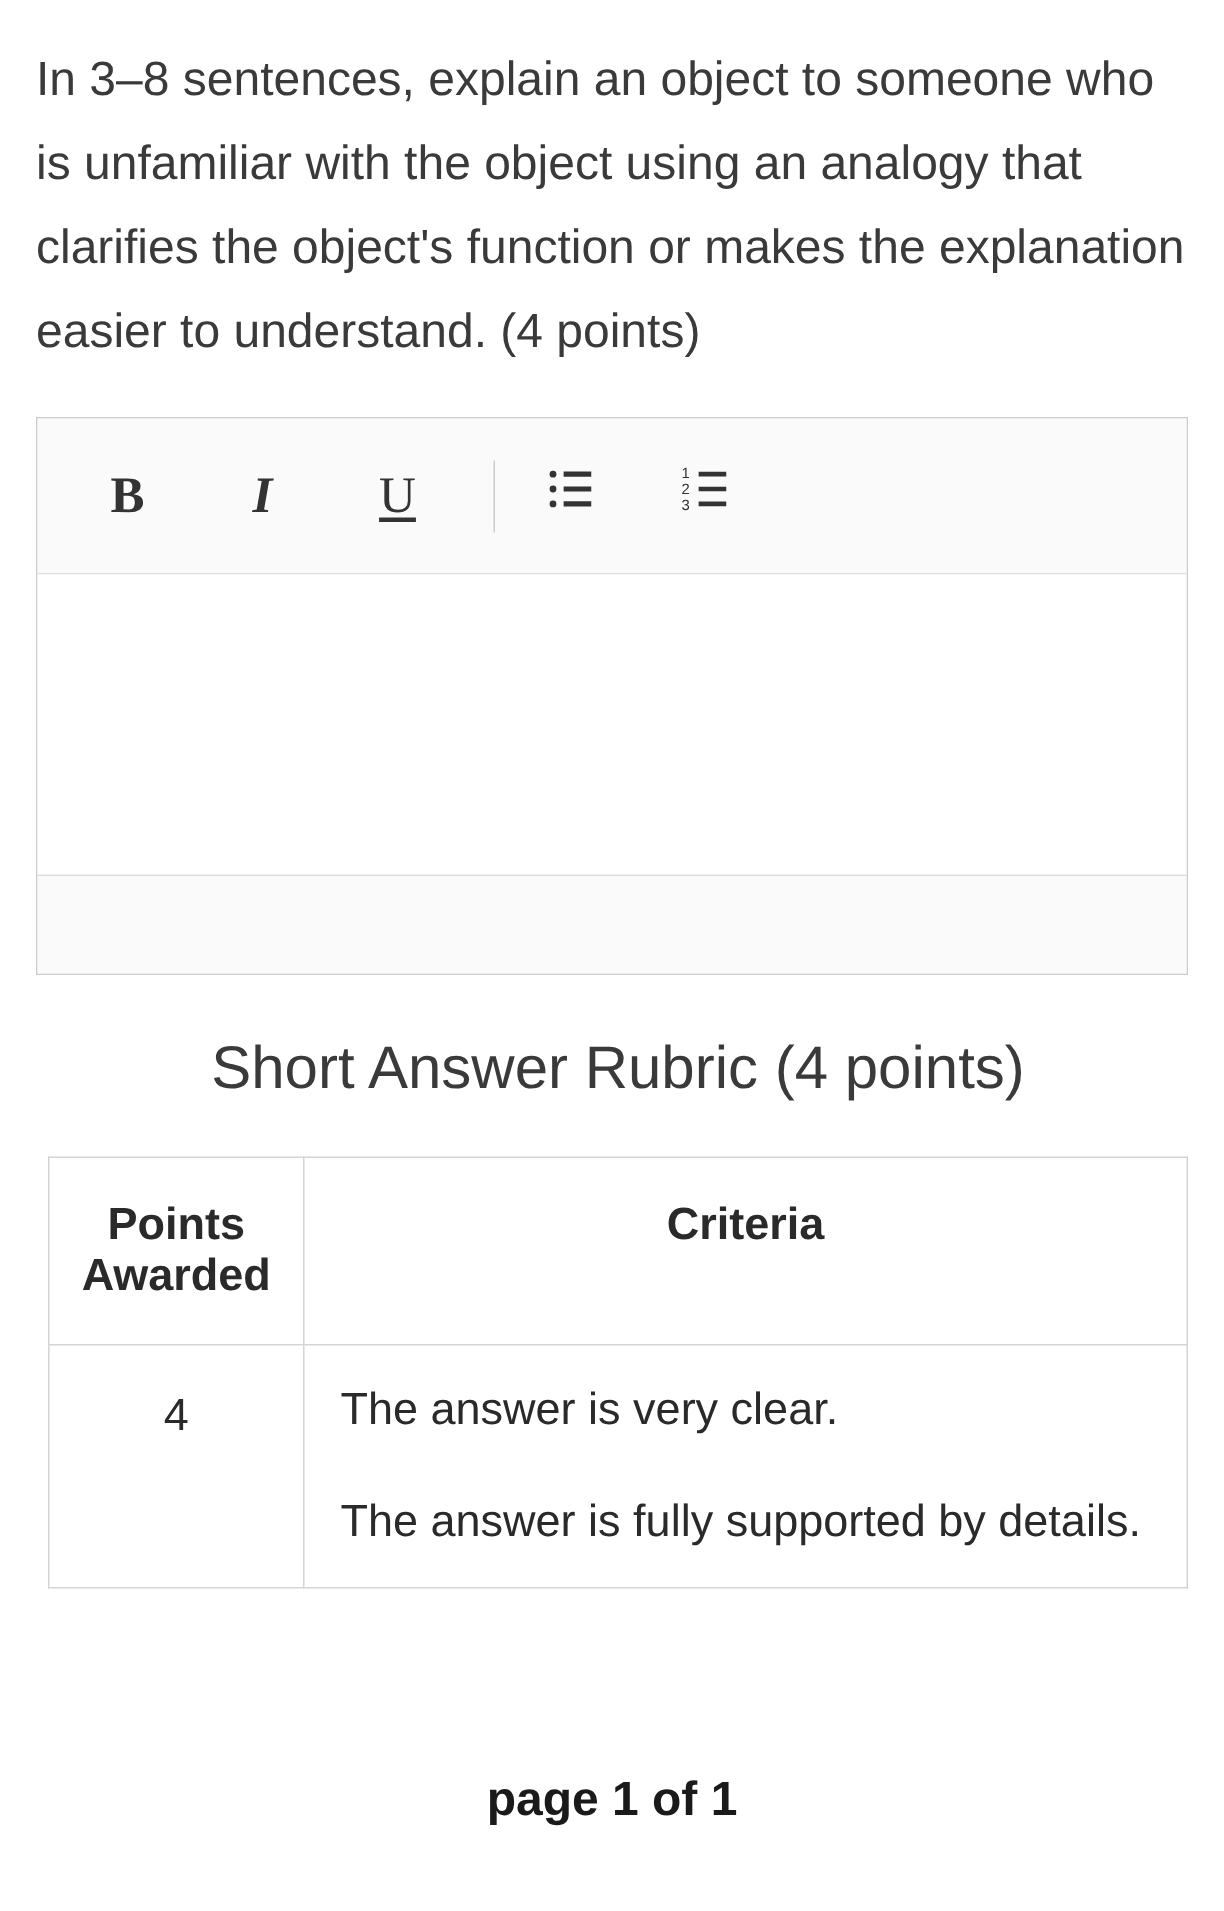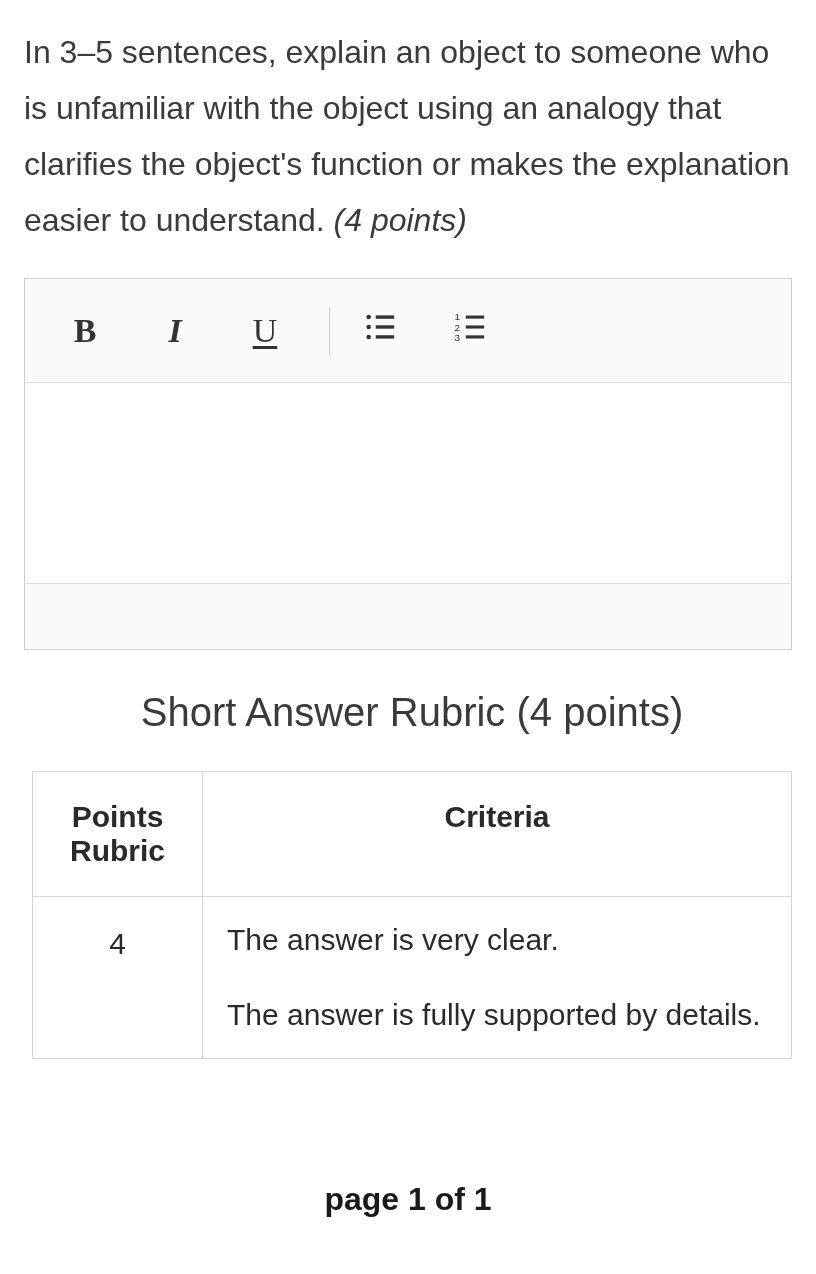--- a/index.html
+++ b/index.html
@@ -14,21 +14,20 @@
       width: 816px;
       color: #222;
     }
     .question-text {
       font-size: 32px;
       line-height: 1.75;
       color: #3a3a3a;
       margin-bottom: 4px;
     }
     .question-text .points {
-      font-style: italic;
     }
     .editor-container {
       border: 1px solid #ccc;
       margin-top: 30px;
       margin-bottom: 40px;
     }
     .toolbar {
       display: flex;
       align-items: center;
       padding: 0 30px;
@@ -132,21 +131,21 @@
       font-size: 32px;
       font-weight: bold;
       color: #1a1a1a;
       background: rgba(255,255,255,0);
     }
   </style>
 </head>
 <body>
 
 <div class="question-text">
-  <span>In 3–5 sentences, explain an object to someone who is unfamiliar with the object using an analogy that clarifies the object's function or makes the explanation easier to understand.  </span><span class="points">(4 points)</span>
+  <span>In 3–8 sentences, explain an object to someone who is unfamiliar with the object using an analogy that clarifies the object's function or makes the explanation easier to understand.  </span><span class="points">(4 points)</span>
 </div>
 
 <div class="editor-container">
   <div class="toolbar">
     <button class="toolbar-button bold">B</button>
     <button class="toolbar-button italic">I</button>
     <button class="toolbar-button underline">U</button>
     <div class="toolbar-divider"></div>
     <button class="toolbar-button">
       <span>
@@ -175,21 +174,21 @@
   </div>
   <div class="editor-body" contenteditable="true" style=""></div>
   <div class="editor-footer"></div>
 </div>
 
 <h2 class="rubric-title">Short Answer Rubric (4 points)</h2>
 
 <table class="rubric-table">
   <thead>
     <tr>
-      <th class="points-col">Points Rubric</th>
+      <th class="points-col">Points Awarded</th>
       <th>Criteria</th>
     </tr>
   </thead>
   <tbody>
     <tr>
       <td class="points-cell">4</td>
       <td class="criteria-cell">
         <p>The answer is very clear.</p>
         <p>The answer is fully supported by details.</p>
       </td>

